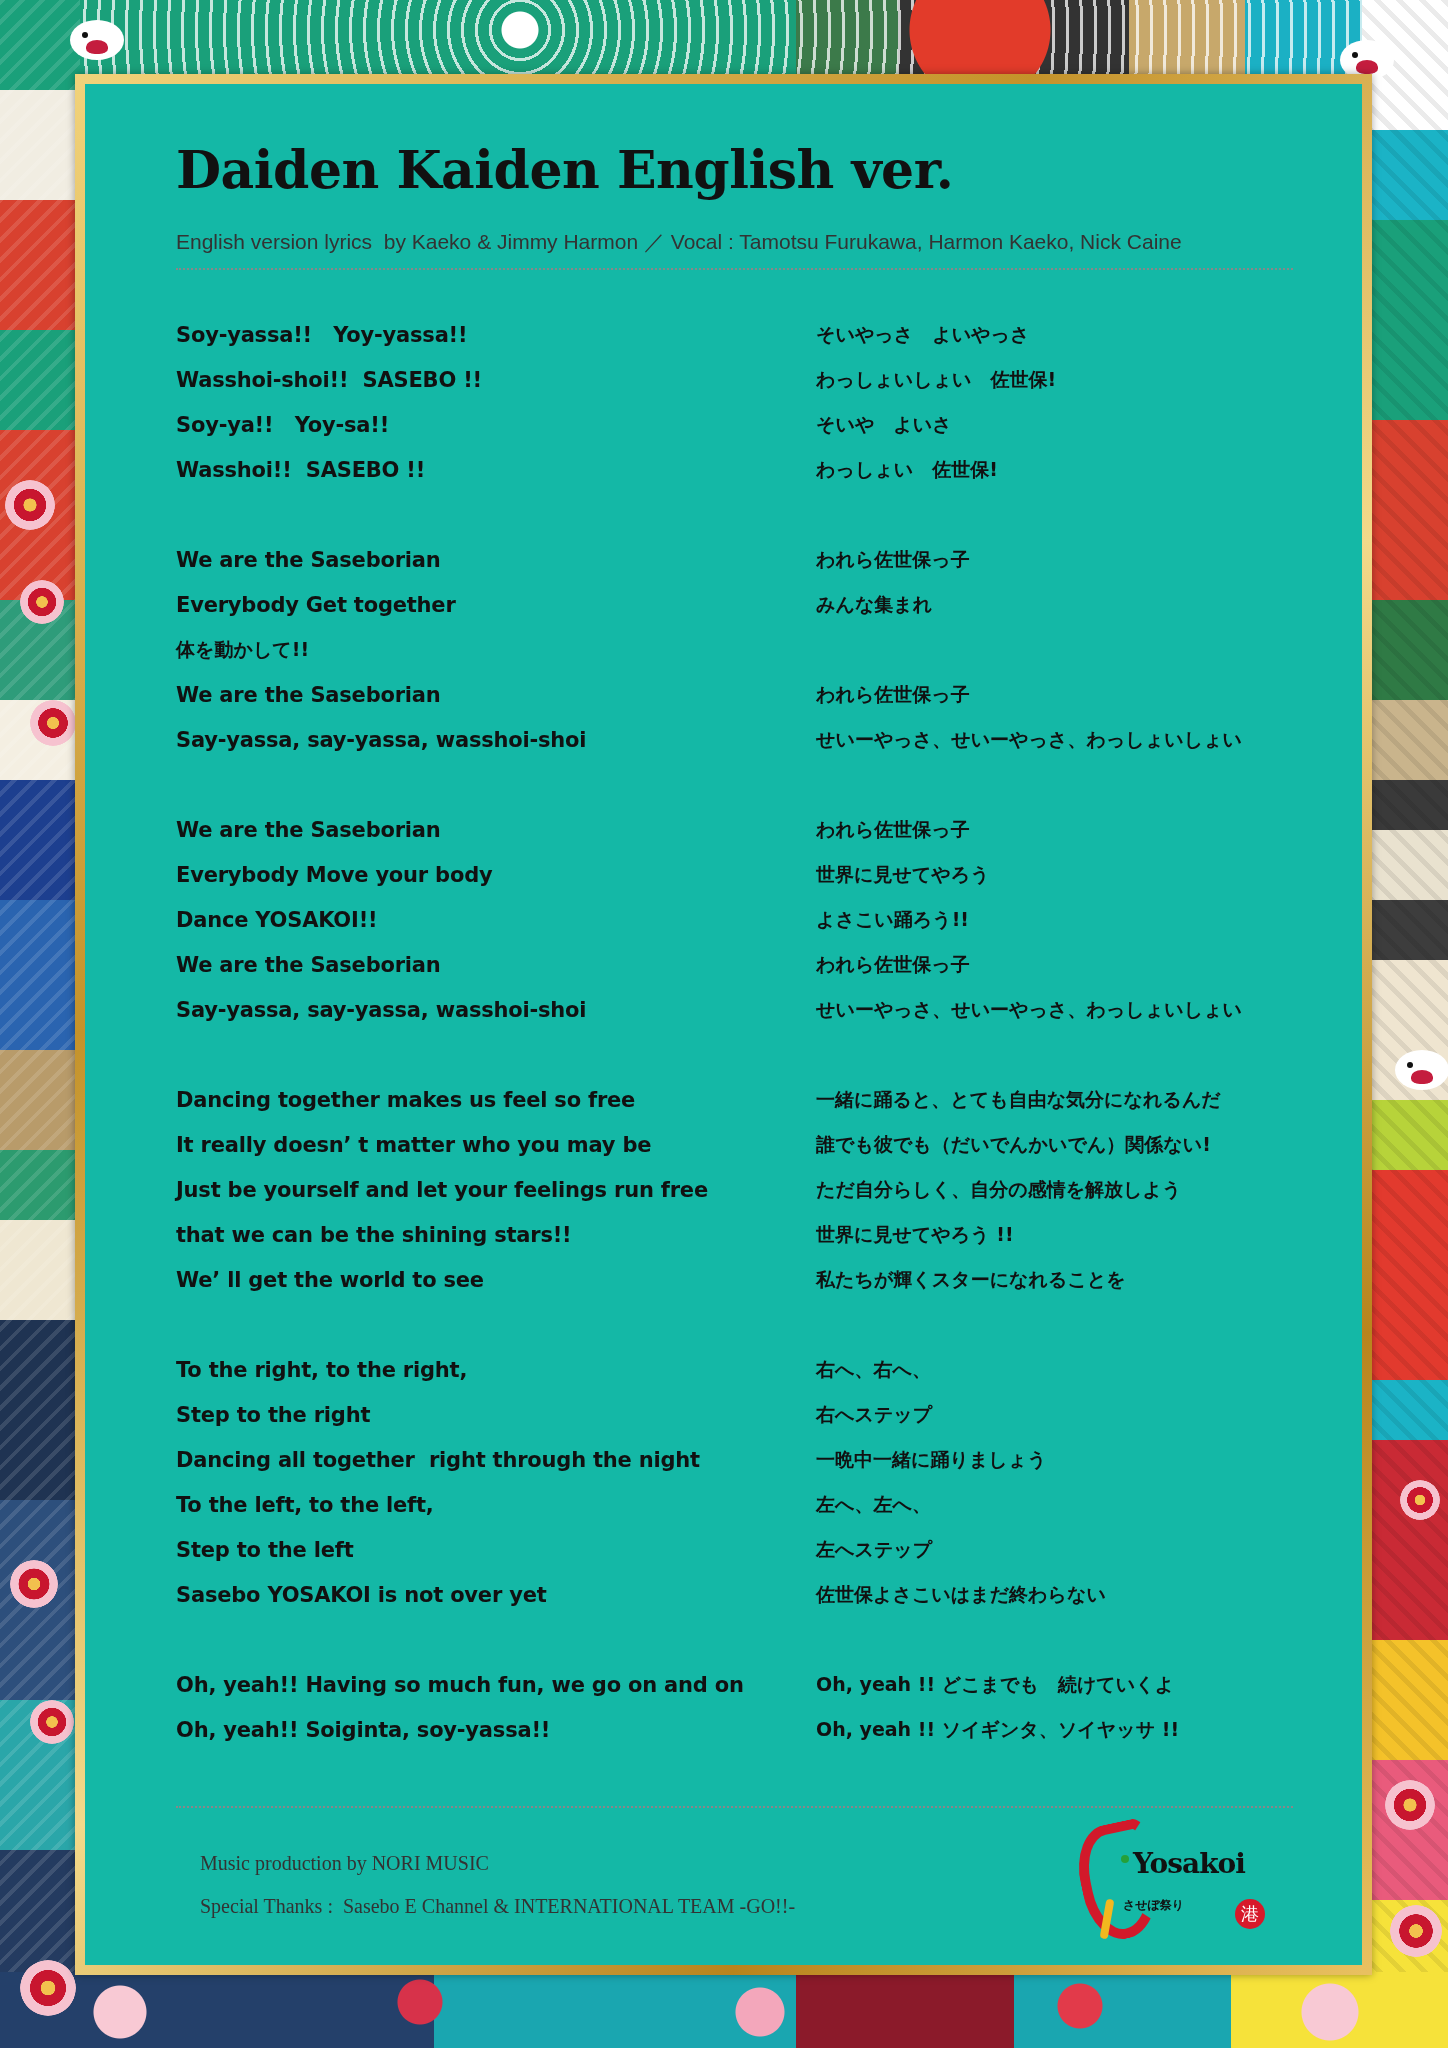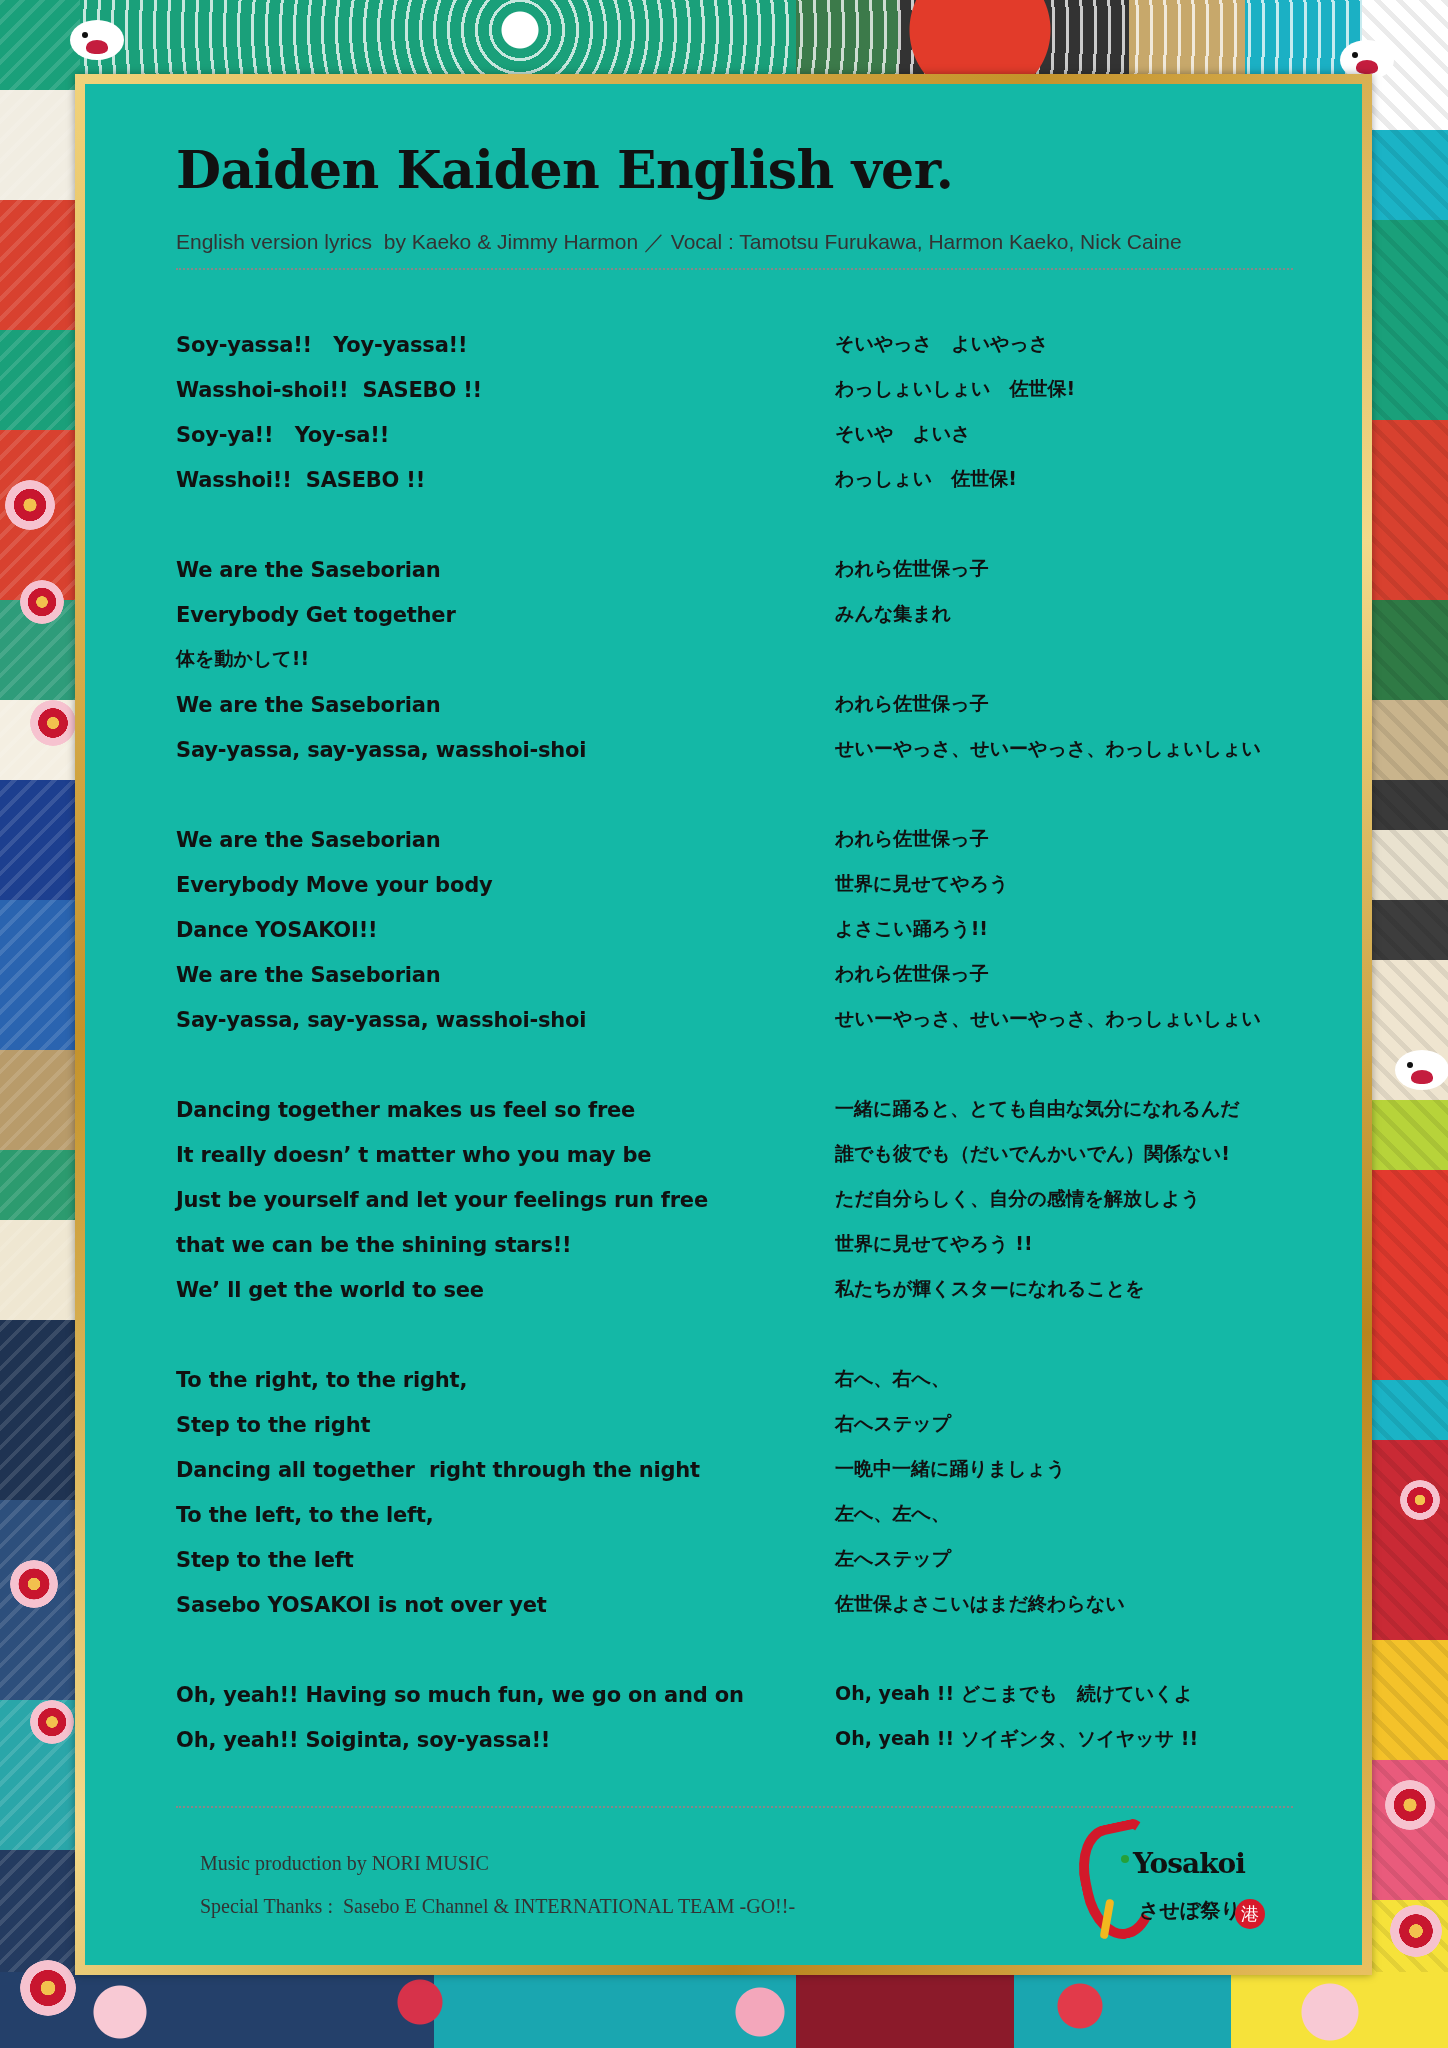--- a/index.html
+++ b/index.html
@@ -75,34 +75,34 @@
   .subtitle {
     position:absolute; left:91px; top:144px;
     font-family:Liberation Sans, sans-serif; font-size:21px; color:#333; white-space:pre;
   }
   .rule { position:absolute; left:91px; width:1117px; height:0; border-top:2px dotted #888; }
   .rule.top { top:184px; }
   .rule.bottom { top:1722px; }
 
   .lyrics { position:absolute; left:91px; top:228px; width:1117px; }
   .stanza { margin:0 0 45px 0; }
-  .row { display:flex; height:45px; align-items:flex-end;gap:19px; }
+  .row { display:flex; height:45px; align-items:center; }
   .en { width:640px; font-family:"DejaVu Sans", sans-serif; font-weight:bold; font-size:21px; color:#111; white-space:pre; letter-spacing:-0.2px; }
   .jp { font-family:"DejaVu Sans", sans-serif; font-weight:bold; font-size:19px; color:#111; white-space:pre; }
 
   .credits { position:absolute; left:91px; top:1758px; font-family:Liberation Serif, serif; font-size:20px; color:#333;margin-left:24px; }
   .credits div { height:43px; line-height:43px; white-space:pre; }
 
   .logo { position:absolute; left:990px; top:1735px; width:200px; height:130px; }
   .logo-swirl { position:absolute; left:6px; top:4px; width:56px; height:96px;
     border:10px solid #d2192a; border-right-color:transparent; border-radius:50% 20% 60% 50%; transform:rotate(-12deg); }
   .logo-tail { position:absolute; left:28px; top:80px; width:8px; height:40px; background:#f2b81f; border-radius:4px; transform:rotate(10deg); }
   .logo-dot { position:absolute; left:46px; top:36px; width:8px; height:8px; border-radius:50%; background:#25a03a; }
   .logo-word { position:absolute; left:58px; top:28px; font-family:"DejaVu Serif", serif; font-weight:900; font-size:28px; color:#111; letter-spacing:-1px; }
-  .logo-sub { position:absolute; left:64px; top:78px; font-family:"DejaVu Sans", sans-serif; font-weight:bold; font-size:20px; color:#111; }
+  .logo-sub { position:absolute; left:48px; top:78px; font-family:"DejaVu Sans", sans-serif; font-weight:bold; font-size:12px; color:#111; }
   .logo-seal { position:absolute; left:160px; top:80px; width:30px; height:30px; border-radius:50%; background:#d7192a; color:#fff; font-size:18px; text-align:center; line-height:30px; font-family:"DejaVu Sans", sans-serif; }
 </style>
 </head>
 <body>
 
 <div class="bg">
   <div class="bg-band bg-top"></div>
   <div class="bg-band bg-left"></div>
   <div class="bg-band bg-right"></div>
   <div class="bg-band bg-bottom"></div>

